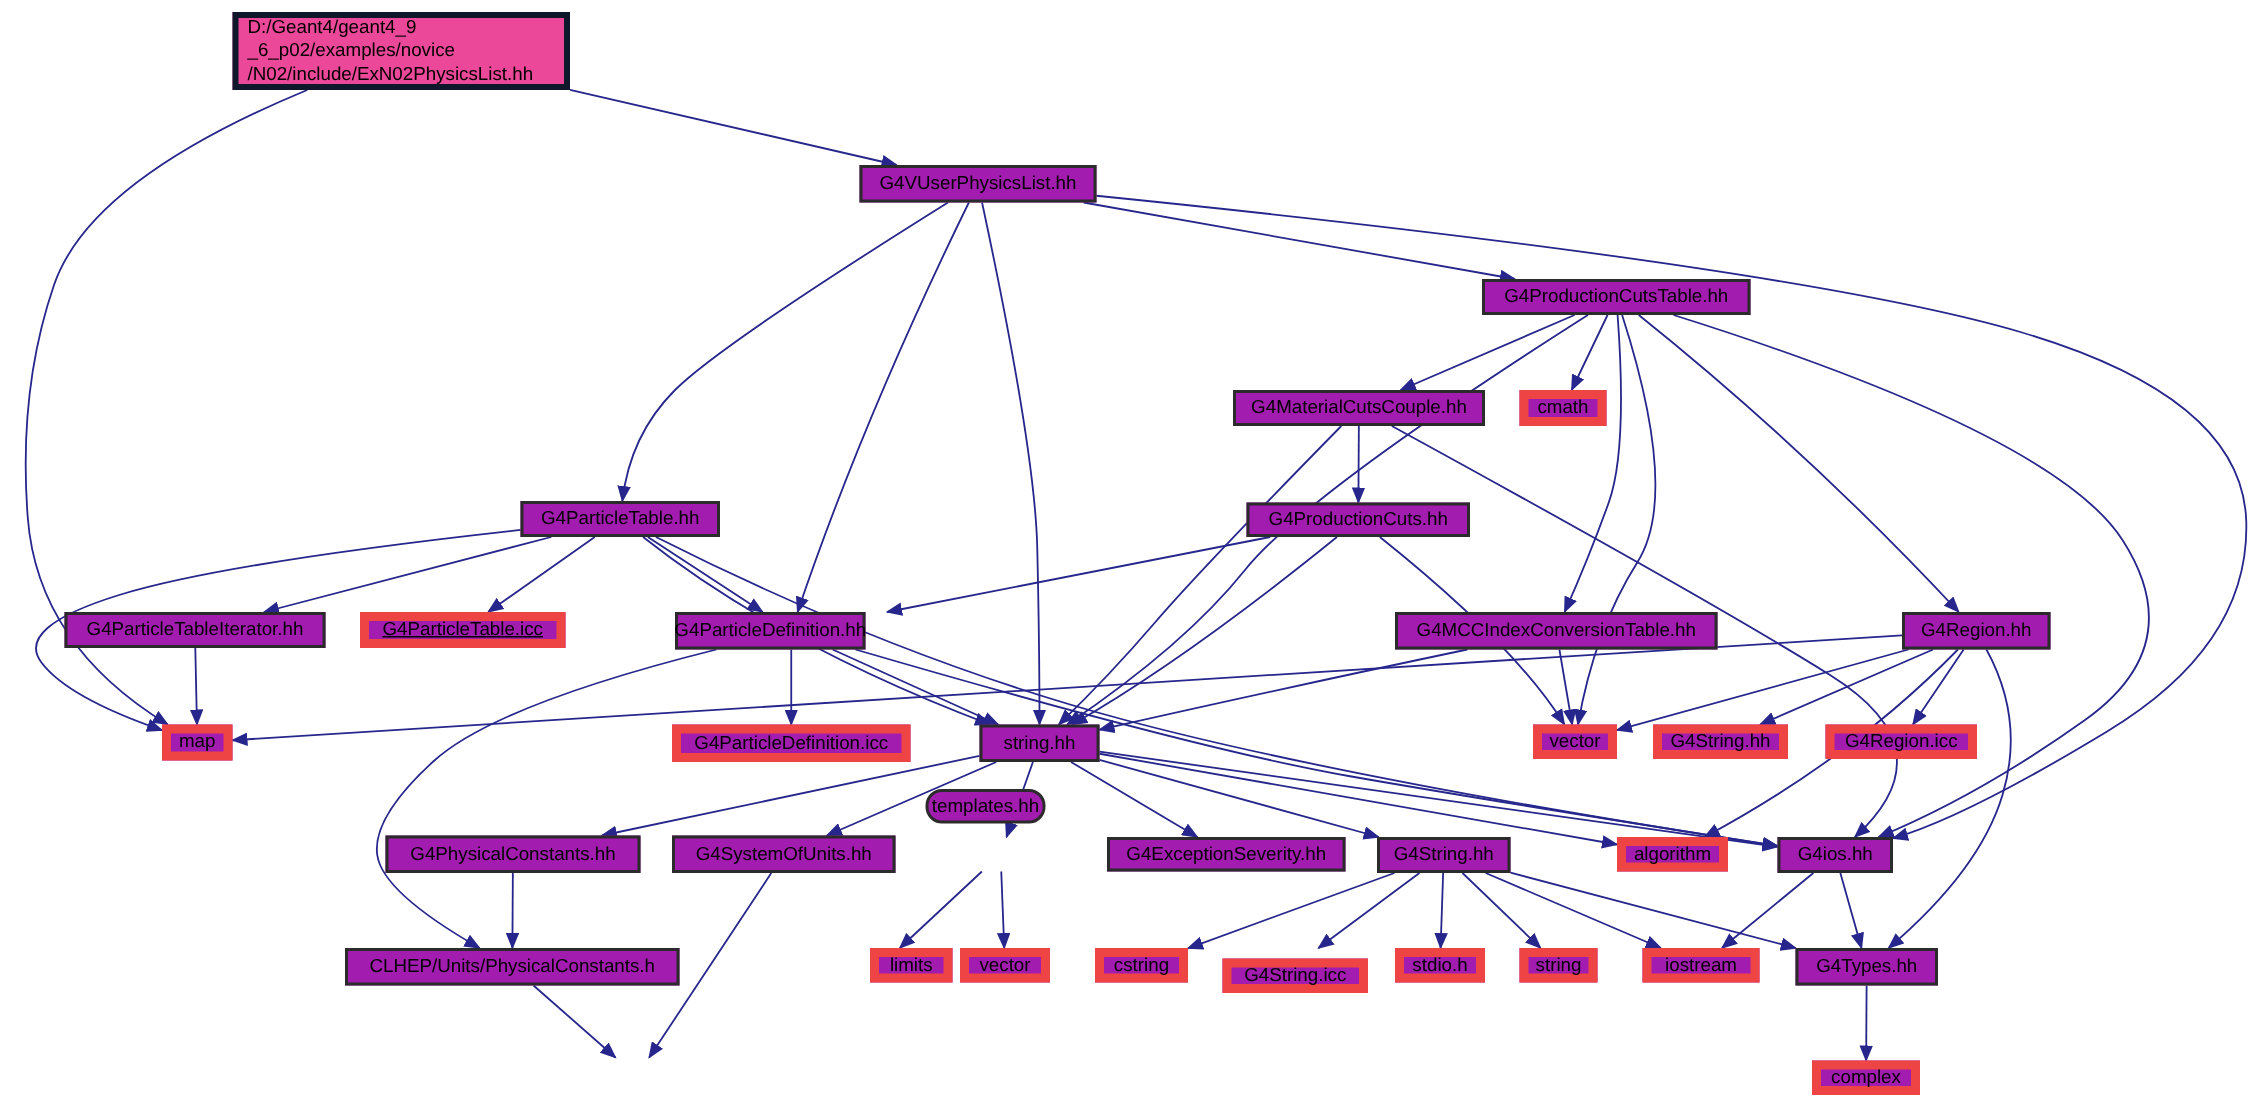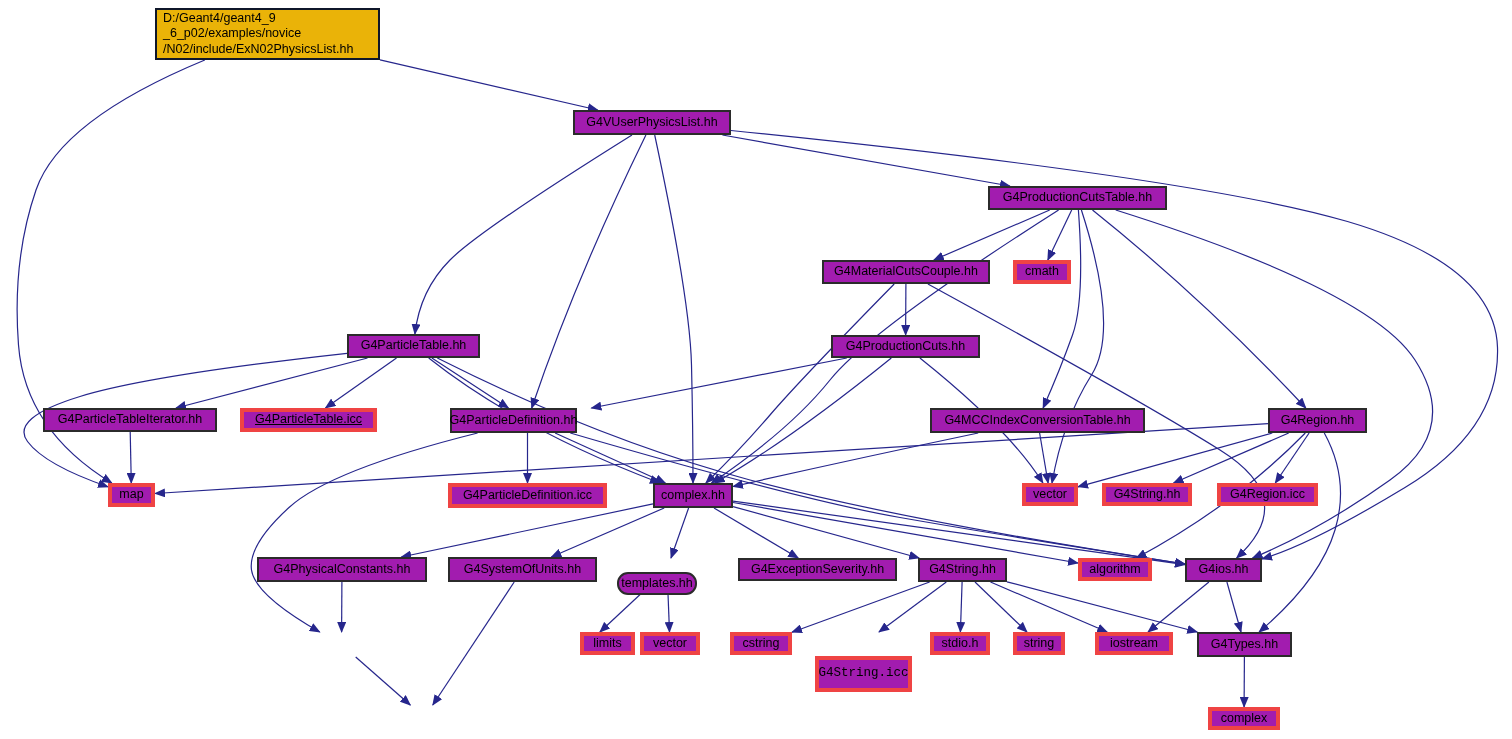--- a/index.html
+++ b/index.html
@@ -3,22 +3,22 @@
 <meta charset="utf-8">
 <style>
   html,body{margin:0;padding:0;background:#ffffff;}
   #canvas{position:relative;width:1512px;height:739px;background:#ffffff;overflow:hidden;
           font-family:"Liberation Sans","DejaVu Sans",sans-serif;}
   #edge-layer{position:absolute;left:0;top:0;width:1512px;height:739px;}
   .node{position:absolute;display:flex;align-items:center;justify-content:center;
         box-sizing:border-box;background:#a21caf;border:2px solid #2b2b2b;
         font-size:12.5px;color:#000;white-space:pre-line;line-height:1.25;
         text-align:center;z-index:2;}
-  .node.pale{border:4px solid #ef4444;}
-  .node.root{background:#eab308;border:2px solid #0f172a;justify-content:flex-start;
+  .node.pale{border:6px solid #ef4444;}
+  .node.root{background:#ec4899;border:4px solid #0f172a;justify-content:flex-start;
              text-align:left;padding-left:6px;}
 </style>
 </head>
 <body>
 
 <div id="canvas">
   <svg id="edge-layer" xmlns="http://www.w3.org/2000/svg" viewBox="0 0 1512 739">
       <defs>
         <marker id="arr" markerUnits="userSpaceOnUse" markerWidth="11" markerHeight="9" refX="10" refY="4.5" orient="auto">
           <path d="M0,0 L11,4.5 L0,9 z" fill="#26268C"></path>
@@ -94,33 +94,34 @@
     <div class="node" style="left: 822px; top: 260px; width: 168px; height: 24px;">G4MaterialCutsCouple.hh</div>
     <div class="node" style="left: 831px; top: 335px; width: 149px; height: 23px;">G4ProductionCuts.hh</div>
     <div class="node" style="left: 347px; top: 334px; width: 133px; height: 24px;">G4ParticleTable.hh</div>
     <div class="node" style="left: 43px; top: 408px; width: 174px; height: 24px;">G4ParticleTableIterator.hh</div>
     <div class="node pale" style="left: 240px; top: 408px; width: 137px; height: 24px; text-decoration: underline;">G4ParticleTable.icc</div>
     <div class="node" style="left: 450px; top: 408px; width: 127px; height: 25px;">G4ParticleDefinition.hh</div>
     <div class="node" style="left: 930px; top: 408px; width: 215px; height: 25px;">G4MCCIndexConversionTable.hh</div>
     <div class="node" style="left: 1268px; top: 408px; width: 99px; height: 25px;">G4Region.hh</div>
     <div class="node pale" style="left: 108px; top: 483px; width: 47px; height: 24px;">map</div>
     <div class="node pale" style="left: 448px; top: 483px; width: 159px; height: 25px;">G4ParticleDefinition.icc</div>
-    <div class="node" style="left: 653px; top: 483px; width: 80px; height: 25px;">complex.hh</div>
+    <div class="node" style="left: 653px; top: 483px; width: 80px; height: 25px;">string.hh</div>
     <div class="node pale" style="left: 1022px; top: 483px; width: 56px; height: 23px;">vector</div>
     <div class="node pale" style="left: 1102px; top: 483px; width: 90px; height: 23px;">G4String.hh</div>
     <div class="node pale" style="left: 1217px; top: 483px; width: 101px; height: 23px;">G4Region.icc</div>
     <div class="node" style="left: 257px; top: 557px; width: 170px; height: 25px;">G4PhysicalConstants.hh</div>
     <div class="node" style="left: 448px; top: 557px; width: 149px; height: 25px;">G4SystemOfUnits.hh</div>
-    <div class="node" style="left: 617px; top: 572px; width: 80px; height: 23px; border-radius: 11px;">templates.hh</div>
+    <div class="node" style="left: 617px; top: 526px; width: 80px; height: 23px; border-radius: 11px;">templates.hh</div>
     <div class="node" style="left: 738px; top: 558px; width: 159px; height: 23px;">G4ExceptionSeverity.hh</div>
     <div class="node" style="left: 918px; top: 558px; width: 89px; height: 24px;">G4String.hh</div>
     <div class="node pale" style="left: 1078px; top: 558px; width: 74px; height: 23px;">algorithm</div>
     <div class="node" style="left: 1185px; top: 558px; width: 77px; height: 24px;">G4ios.hh</div>
+    <div class="node" style="left: 230px; top: 632px; width: 223px; height: 25px;">CLHEP/Units/PhysicalConstants.h</div>
     <div class="node pale" style="left: 580px; top: 632px; width: 55px; height: 23px;">limits</div>
     <div class="node pale" style="left: 640px; top: 632px; width: 60px; height: 23px;">vector</div>
     <div class="node pale" style="left: 730px; top: 632px; width: 62px; height: 23px;">cstring</div>
-    <div class="node pale" style="left: 815px; top: 656px; width: 97px; height: 36px; font-family: Liberation Mono, monospace;">G4String.icc</div>
+    <div class="node pale" style="left: 815px; top: 639px; width: 97px; height: 23px;">G4String.icc</div>
     <div class="node pale" style="left: 930px; top: 632px; width: 60px; height: 23px;">stdio.h</div>
     <div class="node pale" style="left: 1013px; top: 632px; width: 52px; height: 23px;">string</div>
     <div class="node pale" style="left: 1095px; top: 632px; width: 78px; height: 23px;">iostream</div>
     <div class="node" style="left: 1197px; top: 632px; width: 95px; height: 25px;">G4Types.hh</div>
     <div class="node pale" style="left: 1208px; top: 707px; width: 72px; height: 23px;">complex</div>
   </div>
 
 </body></html>

